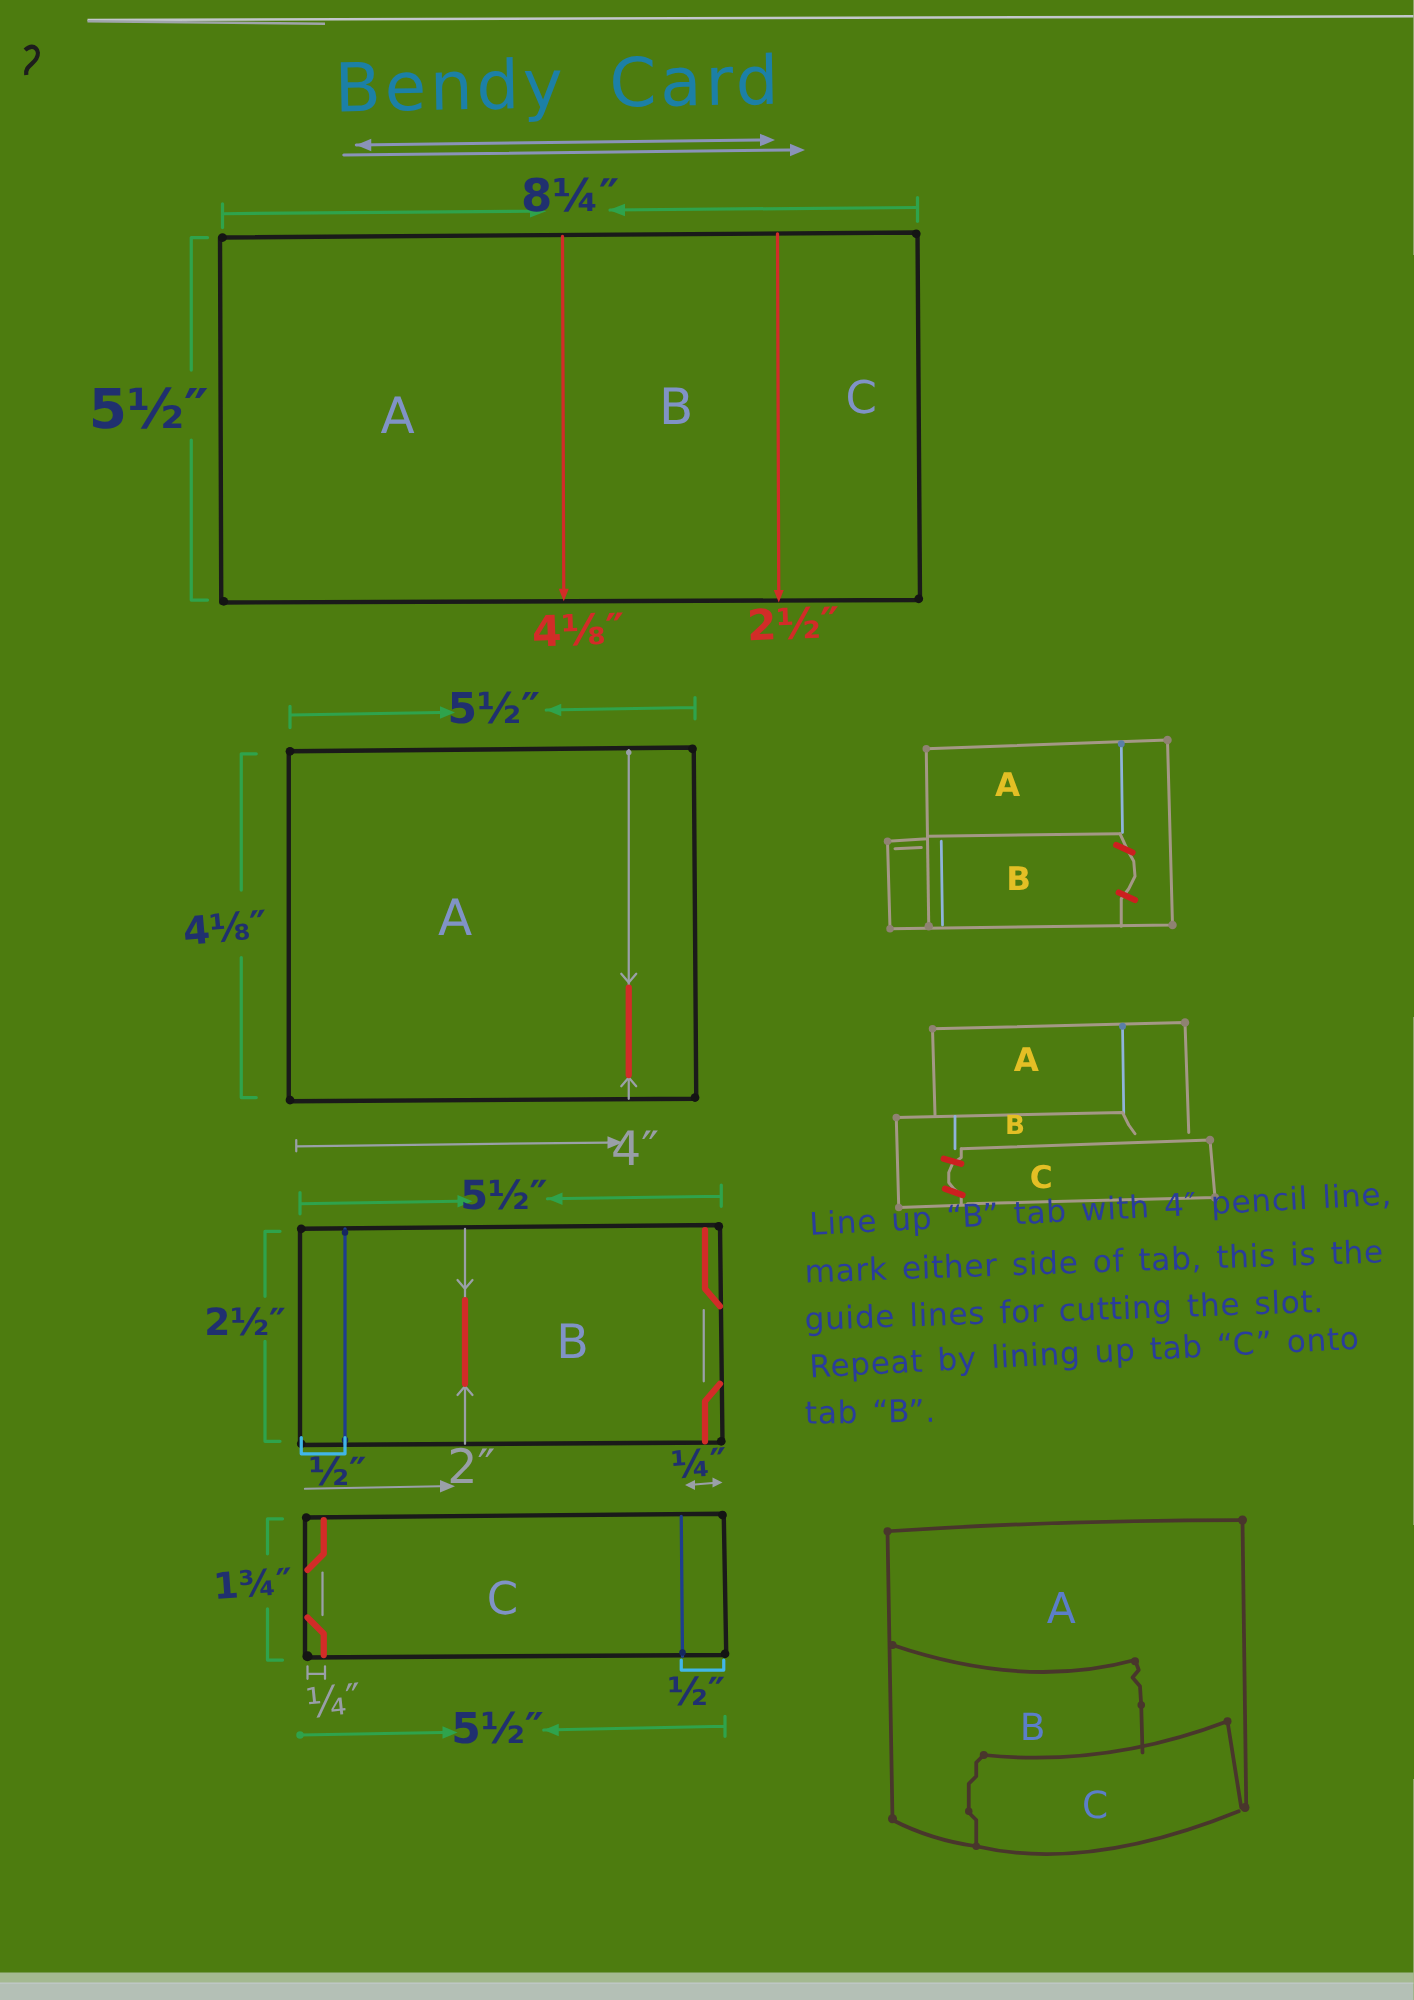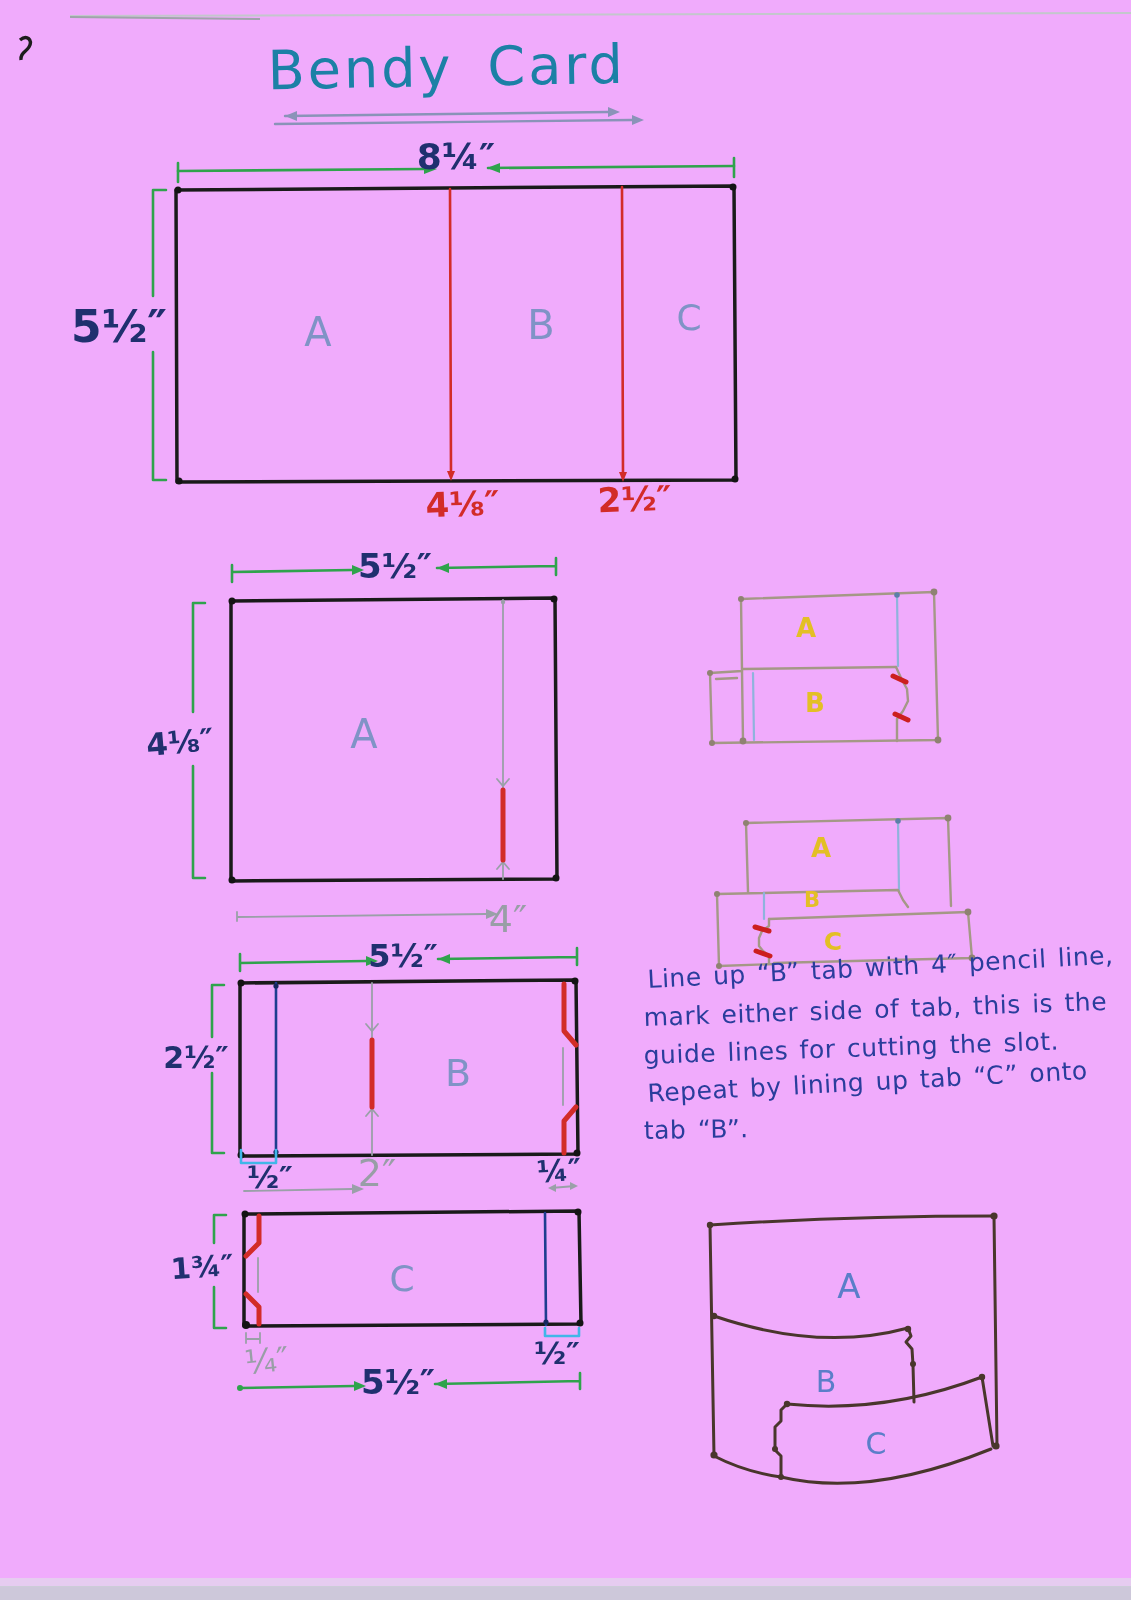--- a/index.html
+++ b/index.html
@@ -1,20 +1,20 @@
 <!DOCTYPE html>
 <html><head>
 <meta charset="utf-8">
 <style>
   html,body{margin:0;padding:0;background:#e8e8e8;}
   .page{
     position:relative;
     width:1131px;height:1600px;
     margin:0 auto;
-    background:#f0abfc;
+    background:#4d7c0f;
     overflow:hidden;
     font-family:"DejaVu Sans", sans-serif;
   }
   svg{position:absolute;left:0;top:0;}
   text{font-family:"DejaVu Sans", sans-serif;}
   .t-title{fill:#1c80a6;font-size:54px;letter-spacing:3px;word-spacing:14px;}
   .t-navy{fill:#20306f;font-weight:bold;}
   .t-red{fill:#d22c28;font-weight:bold;}
   .t-panel{fill:#8093c6;}
   .t-gray{fill:#989ea6;}

